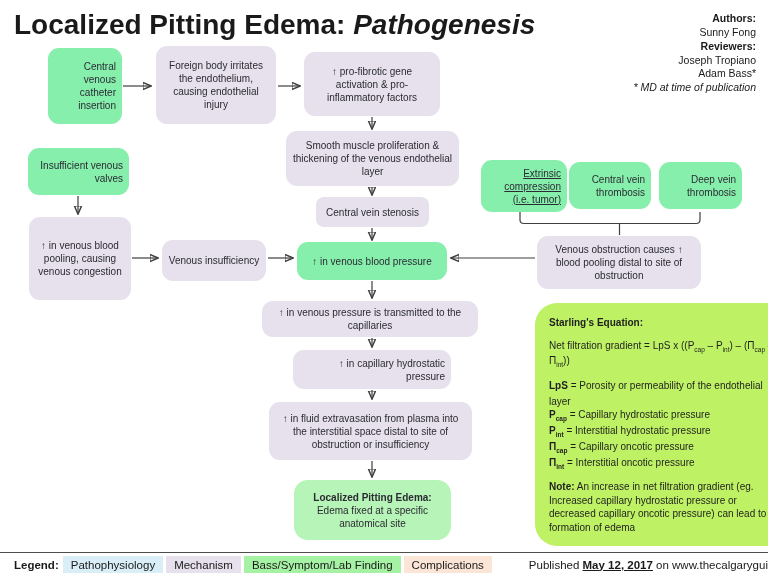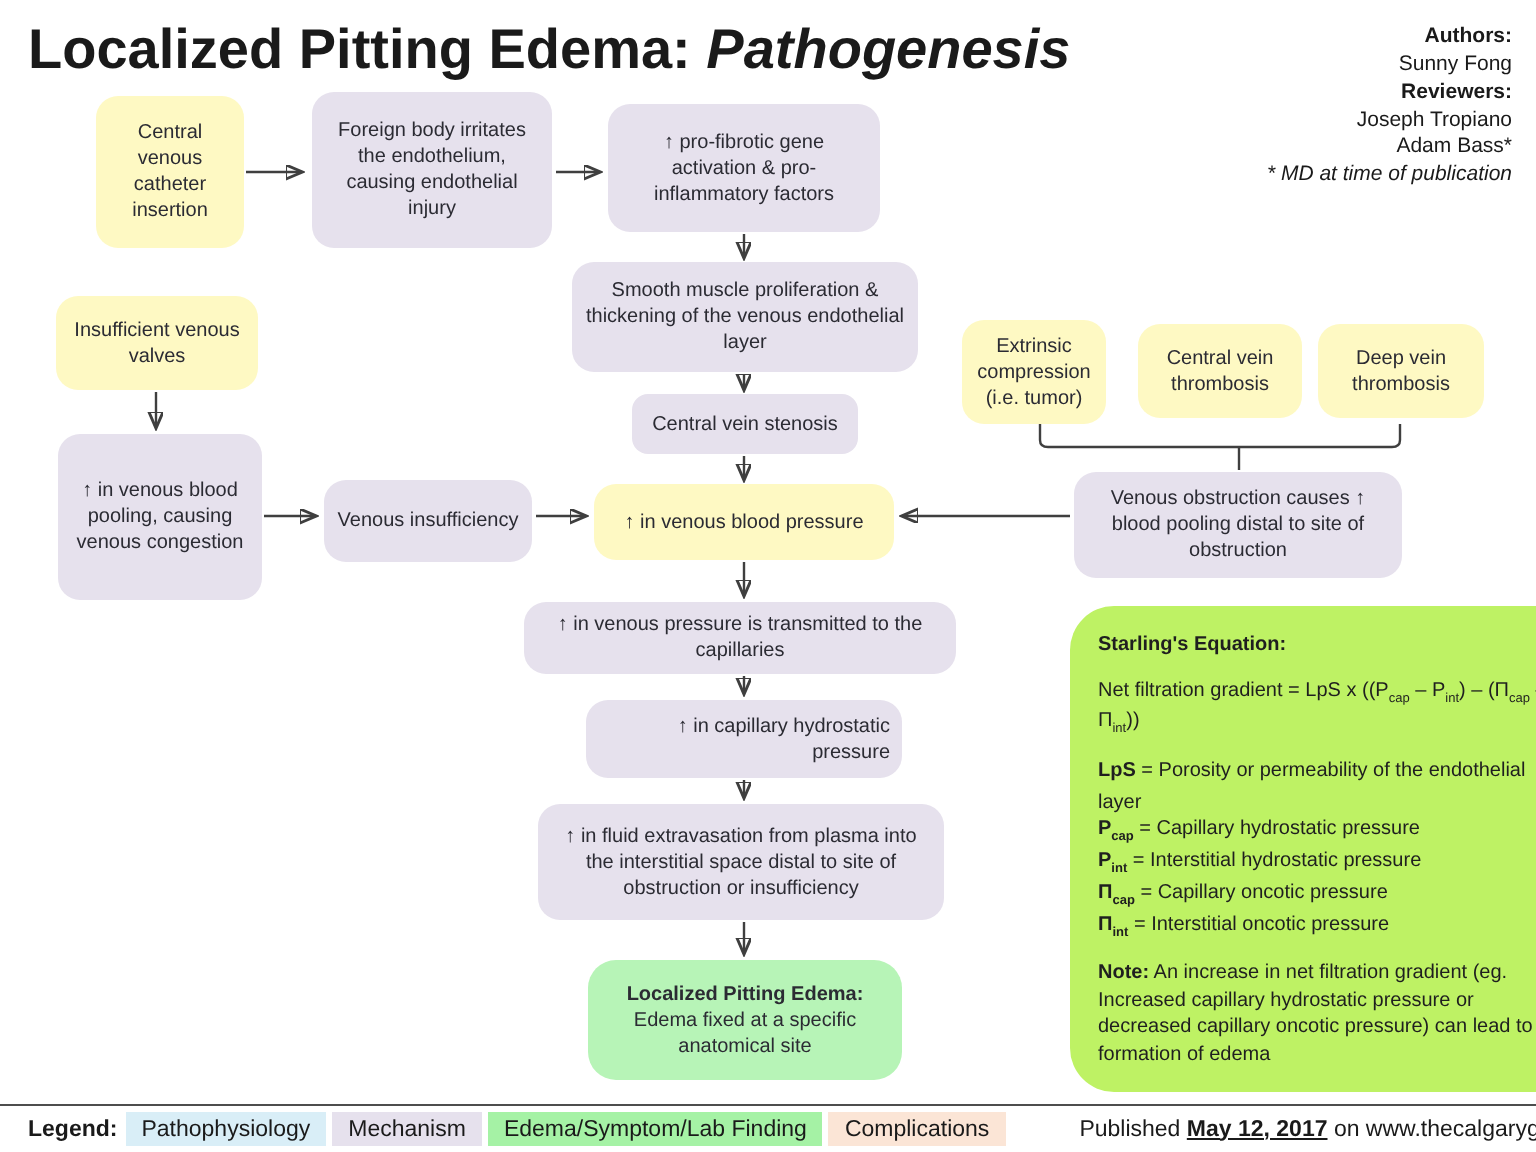--- a/index.html
+++ b/index.html
@@ -13,21 +13,21 @@
   #title .ital{font-style:italic;}
   #credits{position:absolute;right:12px;top:12px;text-align:right;font-size:10.5px;line-height:1.32;color:#1a1a1a;}
   #credits .b{font-weight:bold;}
   #credits .i{font-style:italic;}
   
   .node{
     position:absolute;border-radius:11px;display:flex;flex-direction:column;
     align-items:center;justify-content:center;text-align:center;
     font-size:10px;line-height:1.3;color:#2b2b33;padding:3px 6px;box-sizing:border-box;z-index:2;
   }
-  .blue{background:#fef9c3;}
+  .blue{background:#86efac;text-align:right;}
   .lav{background:#e6e1ed;}
   .green{background:#b7f4b7;}
   .small-r{border-radius:8px;}
   .big-r{border-radius:14px;}
   .bold{font-weight:bold;}
   
   #arrows{position:absolute;left:0;top:0;z-index:1;}
   #arrows line, #arrows path{stroke:#3f3f3f;stroke-width:1.2;fill:none;}
   
   #starling{
@@ -92,21 +92,21 @@
 
   <div class="node blue" style="left:48px;top:48px;width:74px;height:76px;">Central venous catheter insertion</div>
   <div class="node lav" style="left:156px;top:46px;width:120px;height:78px;">Foreign body irritates the endothelium, causing endothelial injury</div>
   <div class="node lav" style="left:304px;top:52px;width:136px;height:64px;">↑ pro-fibrotic gene activation &amp; pro-inflammatory factors</div>
   <div class="node lav" style="left:286px;top:131px;width:173px;height:55px;">Smooth muscle proliferation &amp; thickening of the venous endothelial layer</div>
   <div class="node lav small-r" style="left:316px;top:197px;width:113px;height:30px;">Central vein stenosis</div>
   <div class="node blue" style="left:297px;top:242px;width:150px;height:38px;">↑ in venous blood pressure</div>
   <div class="node blue" style="left:28px;top:148px;width:101px;height:47px;">Insufficient venous valves</div>
   <div class="node lav" style="left:29px;top:217px;width:102px;height:83px;">↑ in venous blood pooling, causing venous congestion</div>
   <div class="node lav" style="left:162px;top:240px;width:104px;height:41px;">Venous insufficiency</div>
-  <div class="node blue" style="left:481px;top:160px;width:72px;height:52px;">Extrinsic compression (i.e. tumor)</div>
+  <div class="node blue" style="left:481px;top:160px;width:86px;height:52px;text-decoration:underline;">Extrinsic compression (i.e. tumor)</div>
   <div class="node blue" style="left:569px;top:162px;width:82px;height:47px;">Central vein thrombosis</div>
   <div class="node blue" style="left:659px;top:162px;width:83px;height:47px;">Deep vein thrombosis</div>
   <div class="node lav" style="left:537px;top:236px;width:164px;height:53px;">Venous obstruction causes ↑ blood pooling distal to site of obstruction</div>
   <div class="node lav" style="left:262px;top:301px;width:216px;height:36px;text-align:center;">↑ in venous pressure is transmitted to the capillaries</div>
   <div class="node lav" style="left:293px;top:350px;width:158px;height:39px;text-align:right;">↑ in capillary hydrostatic pressure</div>
   <div class="node lav" style="left:269px;top:402px;width:203px;height:58px;">↑ in fluid extravasation from plasma into the interstitial space distal to site of obstruction or insufficiency</div>
   <div class="node green big-r" style="left:294px;top:480px;width:157px;height:60px;">
     <div class="bold">Localized Pitting Edema:</div>
     <div>Edema fixed at a specific anatomical site</div>
   </div>
@@ -125,21 +125,21 @@
     </div>
     <div class="note">
       <span class="bold">Note:</span><span> An increase in net filtration gradient (eg. Increased capillary hydrostatic pressure or decreased capillary oncotic pressure) can lead to the formation of edema</span>
     </div>
   </div>
 
   <div id="footer">
     <span id="legend-label">Legend:</span>
     <span class="chip" style="background: rgb(217, 238, 247);">Pathophysiology</span>
     <span class="chip" style="background: rgb(230, 225, 237);">Mechanism</span>
-    <span class="chip" style="background: rgb(165, 242, 165);">Edema/Symptom/Lab Finding</span>
+    <span class="chip" style="background: rgb(165, 242, 165);">Bass/Symptom/Lab Finding</span>
     <span class="chip" style="background: rgb(251, 229, 214);">Complications</span>
     <span id="legend-divider"></span>
     <span id="published">
       <span>Published </span><span class="b">May 12, 2017</span><span> on www.thecalgaryguide.com</span>
     </span>
 
   </div>
 
 </div>
 

